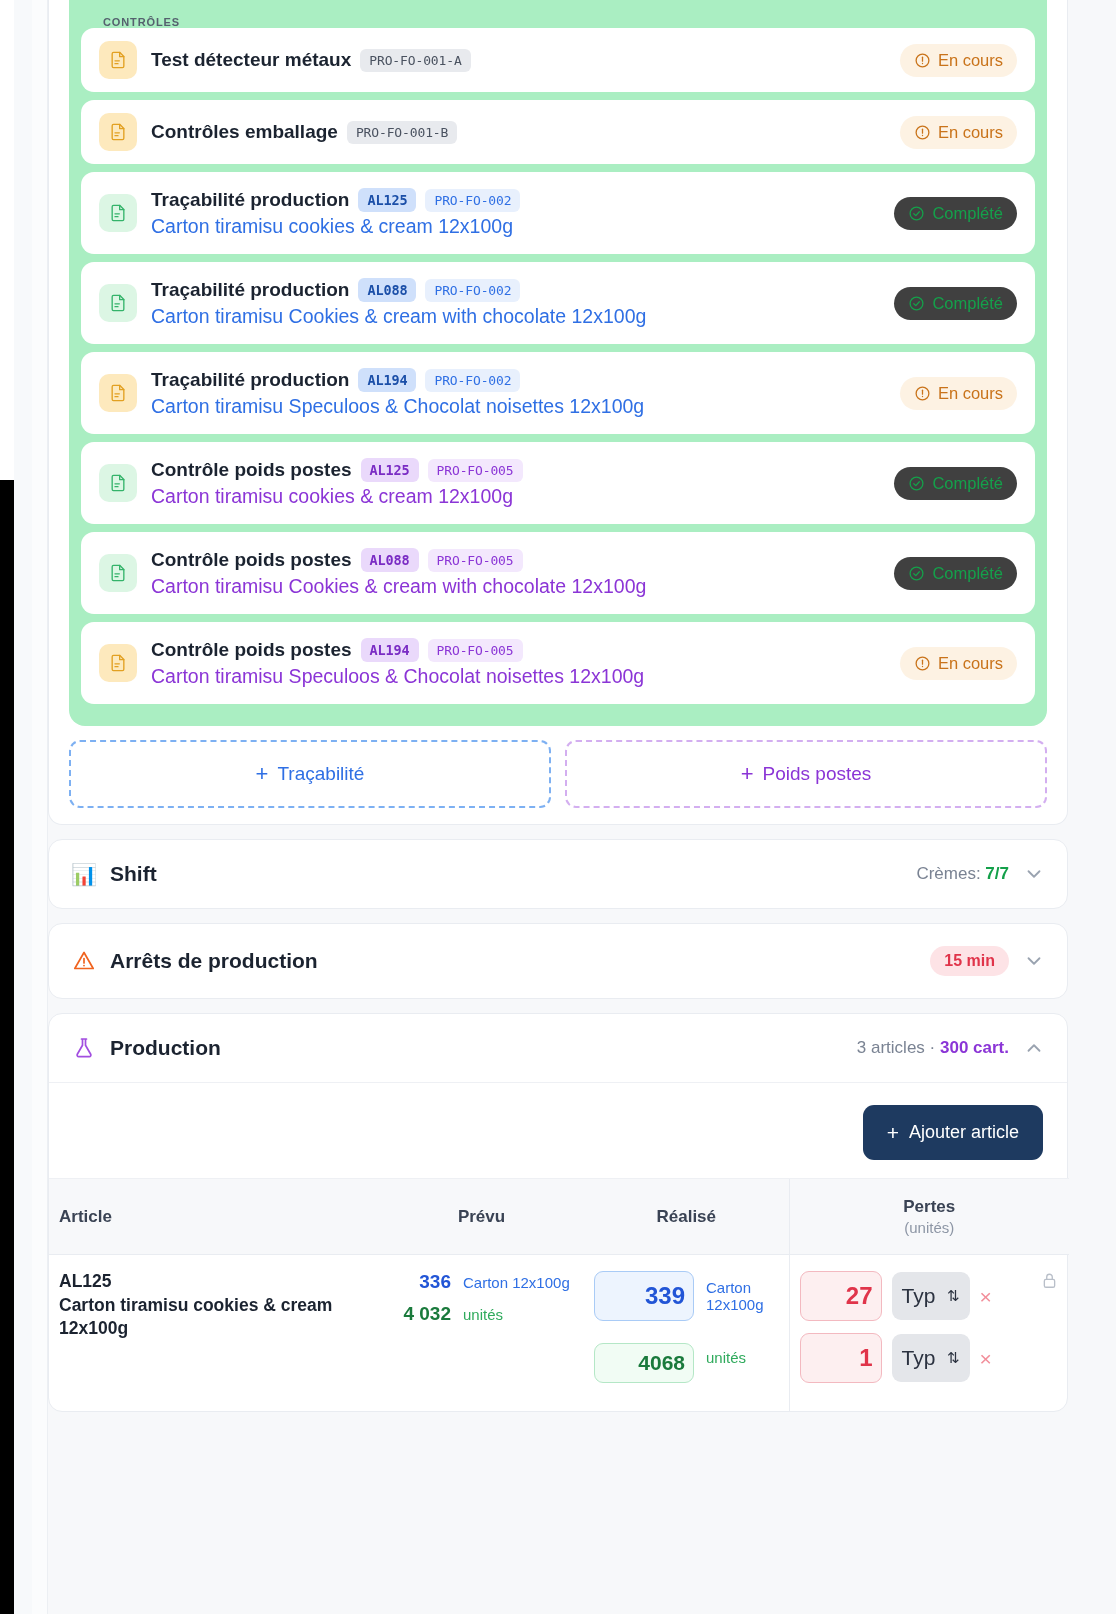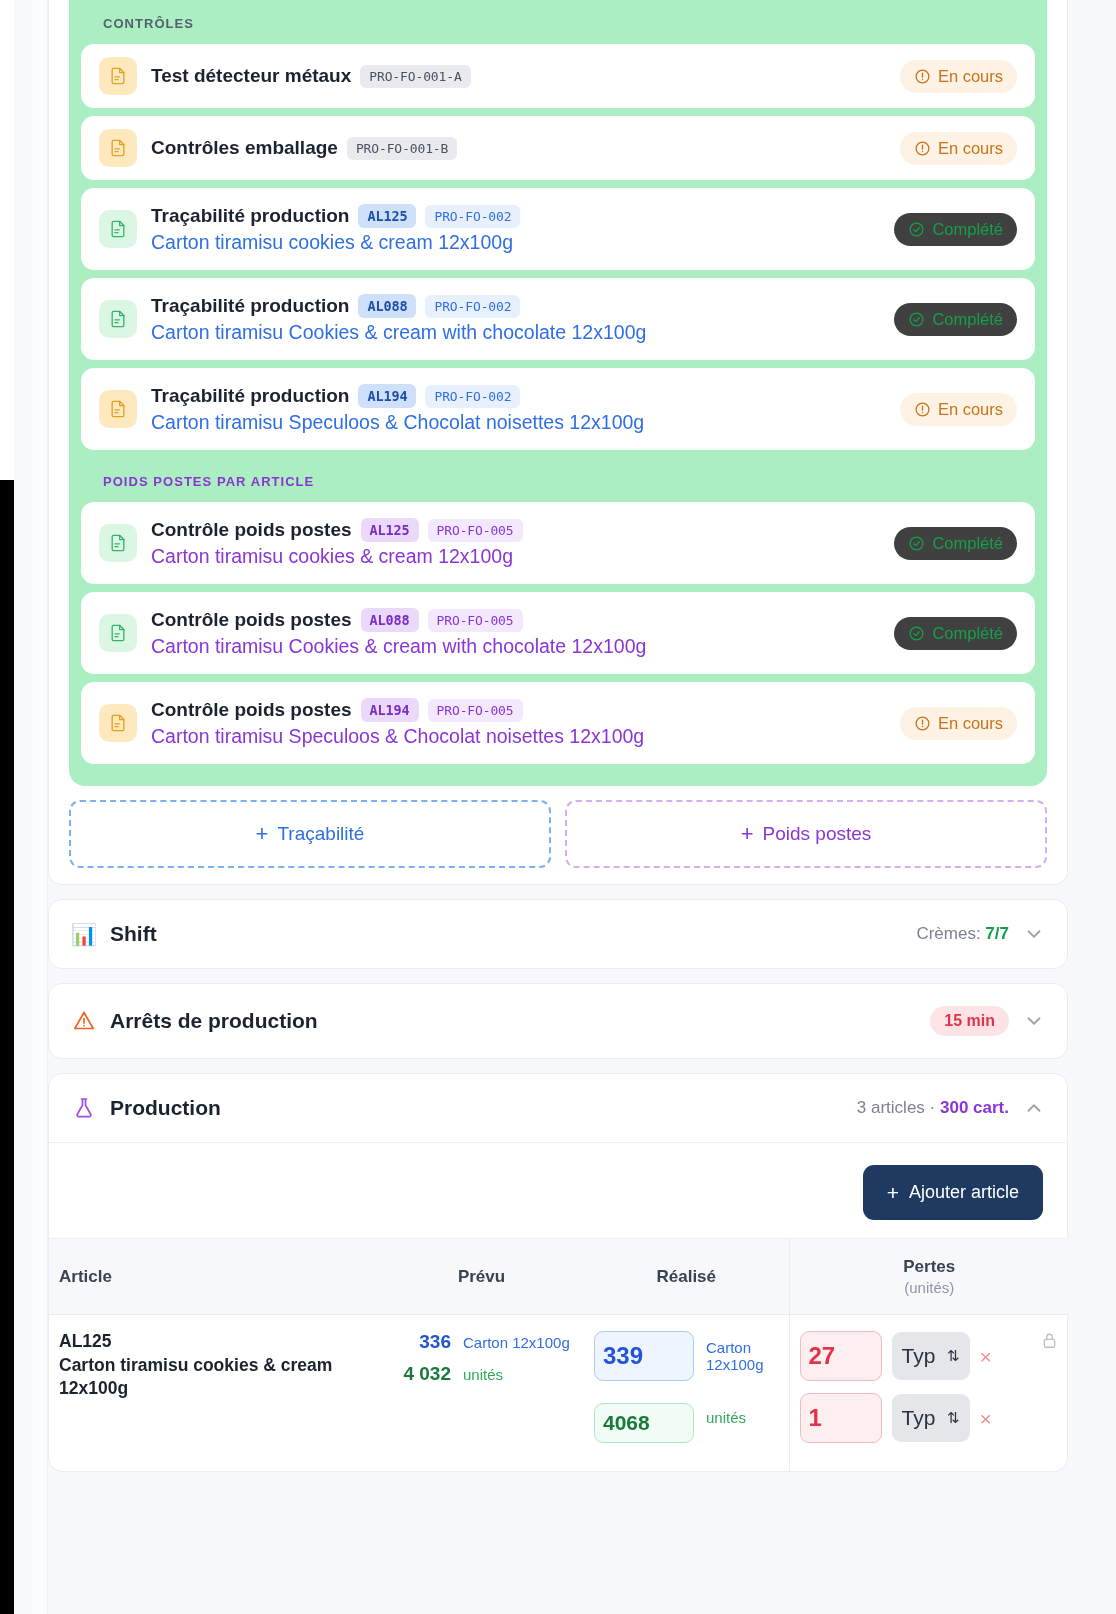--- a/index.html
+++ b/index.html
@@ -25,22 +25,22 @@
     border-radius: 0 0 14px 14px; padding: 0 18px 16px 18px;
     width: 1020px;
   }
 
   .green-wrap {
     background: #aaeec2; border-radius: 0 0 16px 16px;
     padding: 0 12px 14px 12px; margin: 0 2px;
   }
 
   .group-label {
-    font-size: 13px; font-weight: 700; letter-spacing: .08em;
-    padding: 16px 0 13px 22px;
+    font-size: 11px; font-weight: 700; letter-spacing: .08em;
+    padding: 16px 0 0 22px;
   }
   .group-label.controles { color: #55616e; }
   .group-label.trace { color: #2f6fe4; }
   .group-label.poids { color: #8b35d6; }
 
   
   .row-card {
     display: flex; align-items: center; background: #fff;
     border-radius: 13px; padding: 13px 18px; margin-bottom: 8px;
     min-height: 62px;
@@ -148,21 +148,21 @@
 
   .kv { display: flex; align-items: center; gap: 12px; margin-bottom: 10px; }
   .kv .num { font-size: 19px; font-weight: 700; min-width: 62px; text-align: right; }
   .kv .num.blue { color: #2255d6; }
   .kv .num.green { color: #1a7a3c; }
   .kv .lbl { font-size: 15px; }
   .kv .lbl.blue { color: #2f6fe4; }
   .kv .lbl.green { color: #2faa5c; }
 
   .inp {
-    border-radius: 9px; font-size: 24px; font-weight: 700; text-align: left;
+    border-radius: 9px; font-size: 24px; font-weight: 700; text-align: right;
     padding: 10px 8px; width: 100px; font-family: "Liberation Sans", sans-serif;
   }
   .inp.blue { background: #edf4fe; border: 1px solid #a9cbf6; color: #2255d6; }
   .inp.green { background: #f1fcf4; border: 1px solid #b4e7c6; color: #1a7a3c; font-size: 21px; padding: 7px 8px; margin-top: 12px; }
   .inp.red { background: #fdeff0; border: 1px solid #f3b9c0; color: #e0344a; width: 82px; }
 
   .loss-line { display: flex; align-items: center; gap: 10px; margin-bottom: 12px; }
   .sel {
     background: #e4e6ea; border: none; border-radius: 9px; color: #2b3240;
     font-size: 21px; padding: 12px 10px; width: 78px; cursor: pointer;
@@ -307,21 +307,20 @@
             </div>
             <span class="status pending">
               <svg viewBox="0 0 24 24" fill="none" stroke="currentColor" stroke-width="1.8" stroke-linecap="round" stroke-linejoin="round">
                 <circle cx="12" cy="12" r="9"></circle>
                 <line x1="12" y1="7.4" x2="12" y2="13"></line>
                 <circle cx="12" cy="16.2" r=".95" fill="currentColor" stroke="none"></circle>
               </svg>
               <span>En cours</span>
             </span>
           </div>
-          <div class="group-label poids">POIDS POSTES PAR ARTICLE</div>
           <div class="row-card tall">
             <div class="doc-icon green">
               <svg viewBox="0 0 24 24" fill="none" stroke="#34b36a" stroke-width="1.6" stroke-linecap="round" stroke-linejoin="round">
                 <path d="M14 2.8H6.6A1.6 1.6 0 0 0 5 4.4v15.2a1.6 1.6 0 0 0 1.6 1.6h10.8a1.6 1.6 0 0 0 1.6-1.6V7.8L14 2.8z"></path>
                 <polyline points="14 2.8 14 8 19 8"></polyline>
                 <line x1="8.4" y1="13" x2="13.6" y2="13"></line>
                 <line x1="8.4" y1="16.4" x2="12" y2="16.4"></line>
               </svg>
             </div>
             <div class="row-body">

